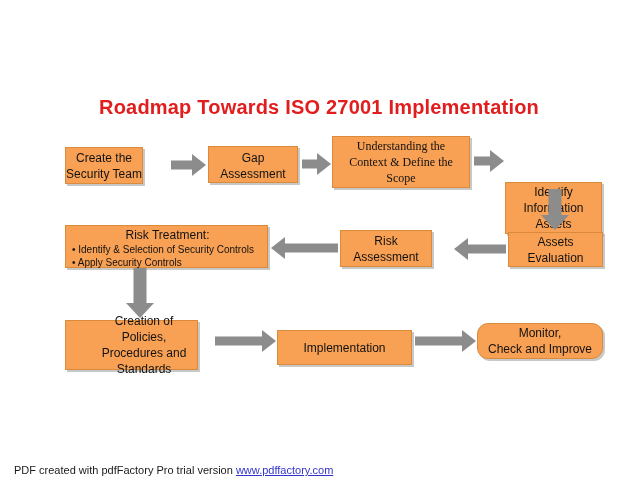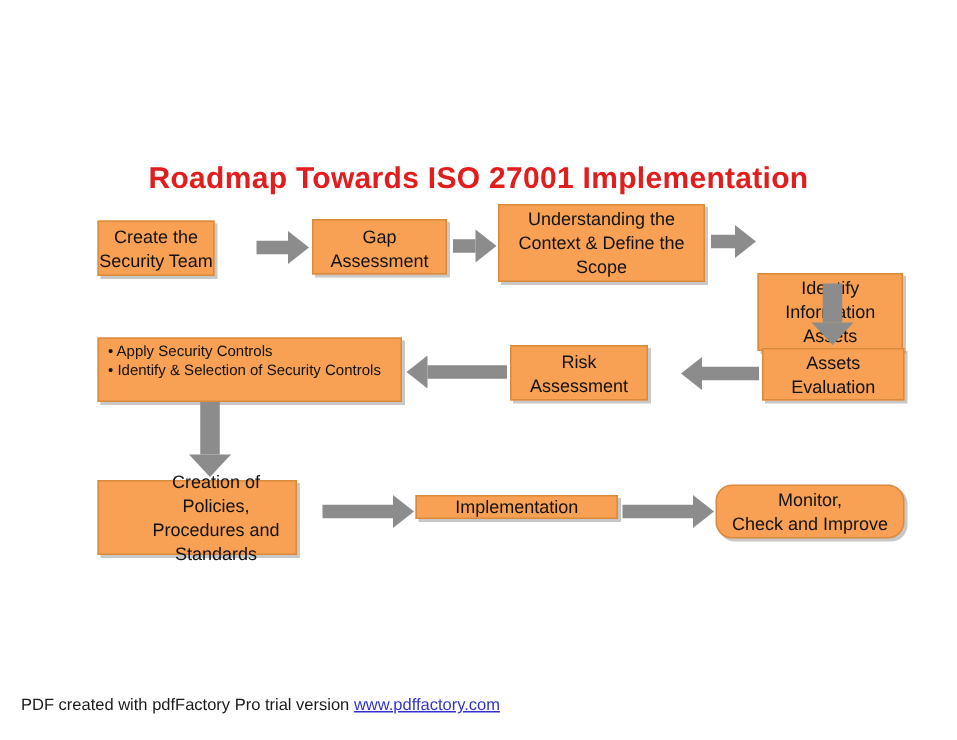--- a/index.html
+++ b/index.html
@@ -1,43 +1,43 @@
 <!DOCTYPE html>
 <html><head>
 <meta charset="utf-8">
 <style>
   html,body{margin:0;padding:0;}
   body{
     width:638px;height:493px;background:#ffffff;position:relative;overflow:hidden;
     font-family:"Liberation Sans", sans-serif;
   }
   .title{
-    position:absolute;left:0;right:0;top:96px;margin:12px;
+    position:absolute;left:0;right:0;top:96px;margin:0;
     text-align:center;font-size:20px;font-weight:bold;color:#e11d1d;
     letter-spacing:0.2px;
   }
   .box{
     position:absolute;box-sizing:border-box;
     background:#f8a053;border:1px solid #d98a3a;
     box-shadow:2px 2px 0 rgba(145,145,145,0.5);
     display:flex;align-items:center;justify-content:center;
     color:#121212;font-size:12px;line-height:16px;text-align:center;
   }
   .box .lbl{white-space:pre-line;}
   .b-create{left:65px;top:147px;width:78px;height:37px;}
   .b-gap{left:208px;top:146px;width:90px;height:37px;align-items:flex-end;}
-  .b-context{left:332px;top:136px;width:138px;height:52px;}
+  .b-context{left:332px;top:136px;width:138px;height:52px;font-family:Liberation Serif, serif;}
   .b-identify{left:505px;top:135px;width:97px;height:52px;margin-top:47px;}
   .b-assets{left:508px;top:232px;width:95px;height:35px;}
   .b-risk{left:340px;top:230px;width:92px;height:37px;}
   .b-treatment{left:65px;top:225px;width:203px;height:43px;display:block;padding:2px 4px 0 6px;}
   .b-treatment .rt-head{text-align:center;font-size:12px;line-height:15px;}
   .b-treatment .rt-bullet{text-align:left;font-size:10px;line-height:13px;white-space:nowrap;}
   .b-creation{left:65px;top:320px;width:133px;height:50px;padding-left:25px;}
-  .b-impl{left:277px;top:330px;width:135px;height:16px;}
+  .b-impl{left:277px;top:330px;width:135px;height:35px;}
   .b-monitor{left:477px;top:323px;width:126px;height:36px;border-radius:11px;}
 
   
   .arrow{position:absolute;}
   .arrow .shaft,.arrow .head{position:absolute;}
   .ar .shaft{left:0;top:50%;transform:translateY(-50%);height:9px;background:#8c8c8c;}
   .ar .head{right:0;top:50%;transform:translateY(-50%);width:0;height:0;
     border-top:11px solid transparent;border-bottom:11px solid transparent;border-left:14px solid #8c8c8c;}
   .al .shaft{right:0;top:50%;transform:translateY(-50%);height:9px;background:#8c8c8c;}
   .al .head{left:0;top:50%;transform:translateY(-50%);width:0;height:0;
@@ -112,22 +112,23 @@
 </div>
 <div class="box b-risk">
   <span class="lbl">Risk
 Assessment</span>
 </div>
 <div class="arrow al a6">
   <div class="shaft"></div>
   <div class="head"></div>
 </div>
 <div class="box b-treatment">
+  <div class="rt-head">Risk Treatment:</div>
+  <div class="rt-bullet">•  Identify &amp; Selection of Security Controls</div>
   <div class="rt-bullet">•  Apply Security Controls</div>
-  <div class="rt-bullet">•  Identify &amp; Selection of Security Controls</div>
 </div>
 
 <div class="arrow ad a7">
   <div class="shaft"></div>
   <div class="head"></div>
 </div>
 
 <div class="box b-creation">
   <span class="lbl">Creation of Policies,
 Procedures and

